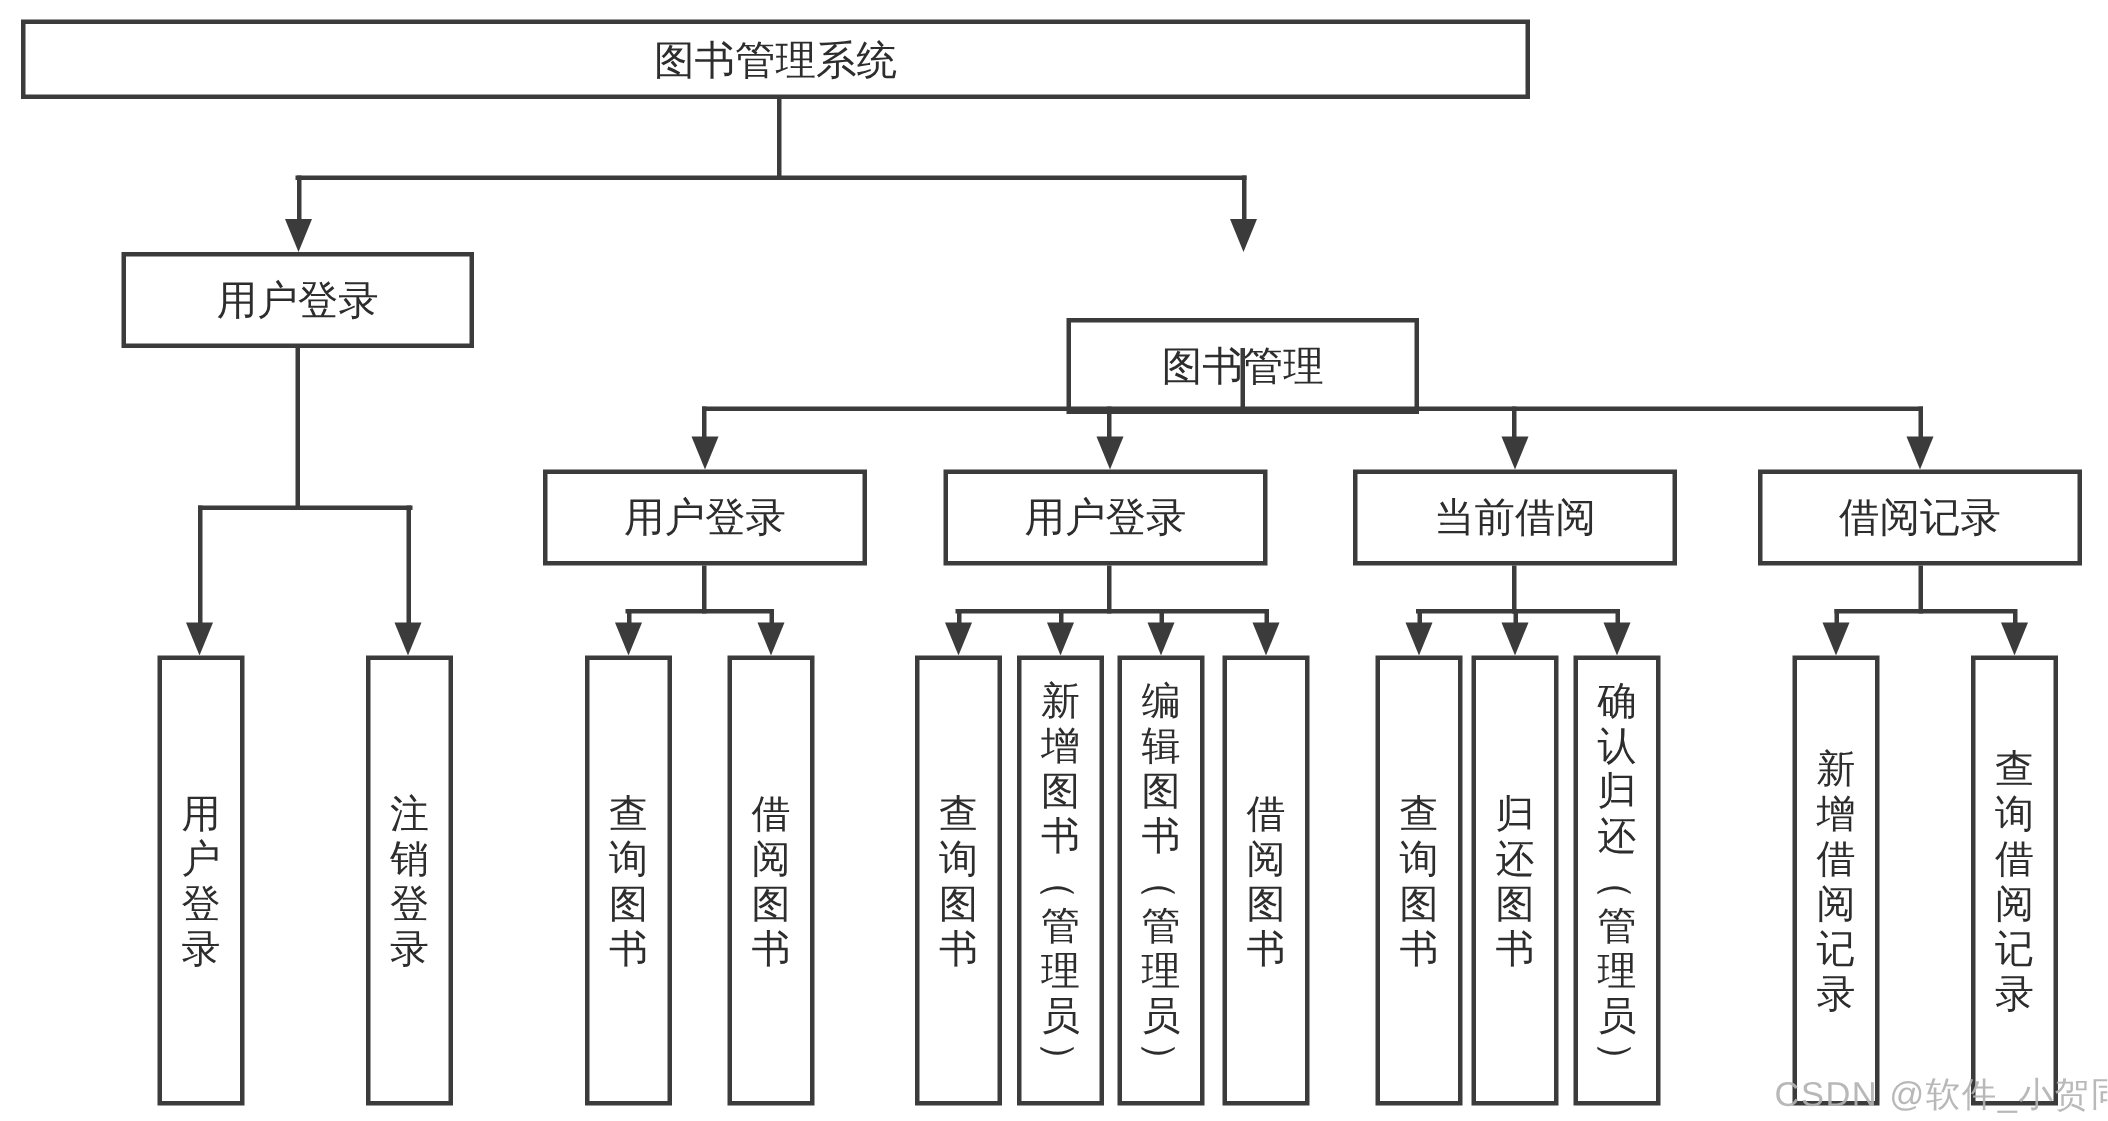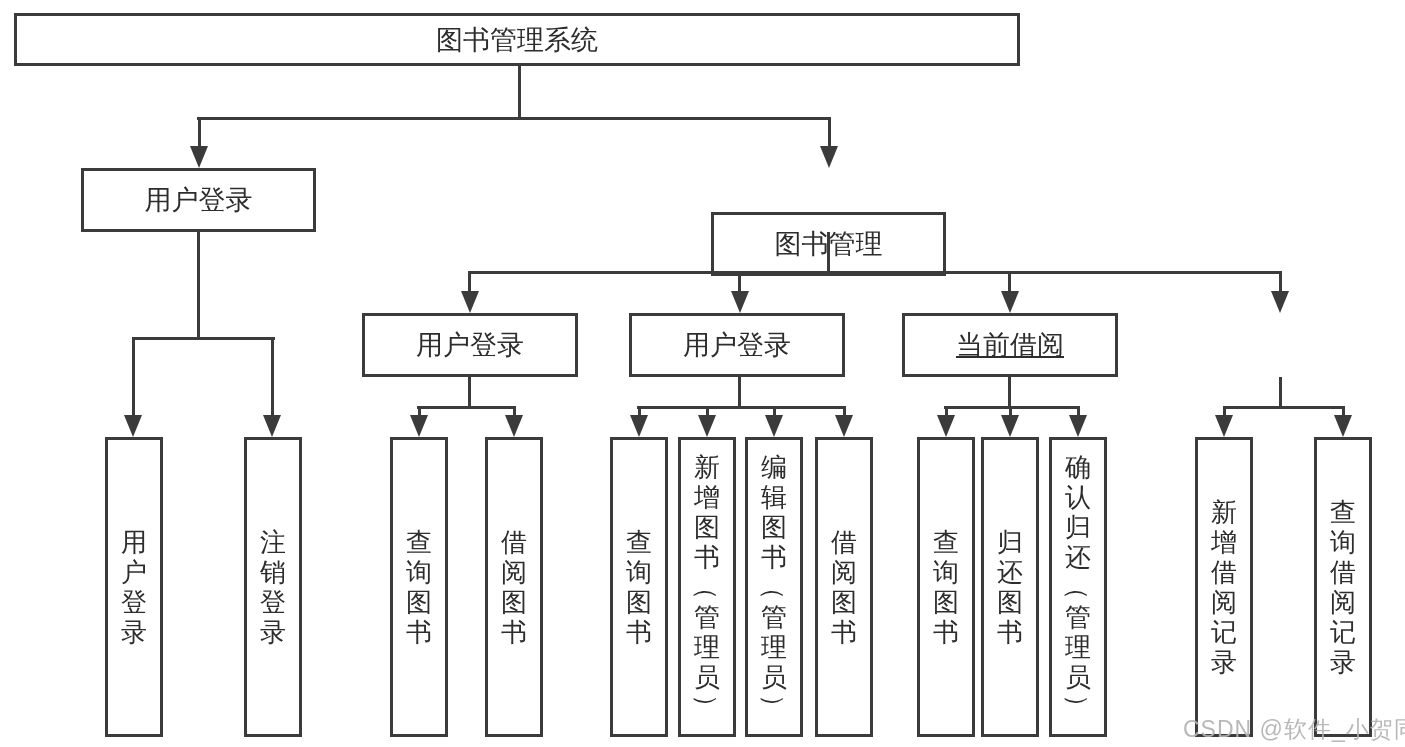--- a/index.html
+++ b/index.html
@@ -100,22 +100,25 @@
   <div class="arrow" style="left:1001px;top:291px;"></div>
   <div class="vline" style="left:1279px;top:271px;height:22px;"></div>
   <div class="arrow" style="left:1271px;top:291px;"></div>
 
   <div class="box" style="left:362px;top:313px;width:216px;height:64px;">
     <span>用户登录</span>
   </div>
   <div class="box" style="left:629px;top:313px;width:216px;height:64px;">
     <span>用户登录</span>
   </div>
-  <div class="box" style="left:902px;top:313px;width:216px;height:64px;text-decoration:underline;">
+  <div class="box" style="left:902px;top:313px;width:216px;height:64px;">
     <span>当前借阅</span>
+  </div>
+  <div class="box" style="left:1172px;top:313px;width:216px;height:64px;">
+    <span>借阅记录</span>
   </div>
 
   <div class="vline" style="left:468px;top:377px;height:32px;"></div>
   <div class="hline" style="left:417px;top:406px;width:99px;"></div>
   <div class="vline" style="left:418px;top:406px;height:12px;"></div>
   <div class="arrow" style="left:410px;top:415px;"></div>
   <div class="vline" style="left:513px;top:406px;height:12px;"></div>
   <div class="arrow" style="left:505px;top:415px;"></div>
 
   <div class="vline" style="left:738px;top:377px;height:32px;"></div>

